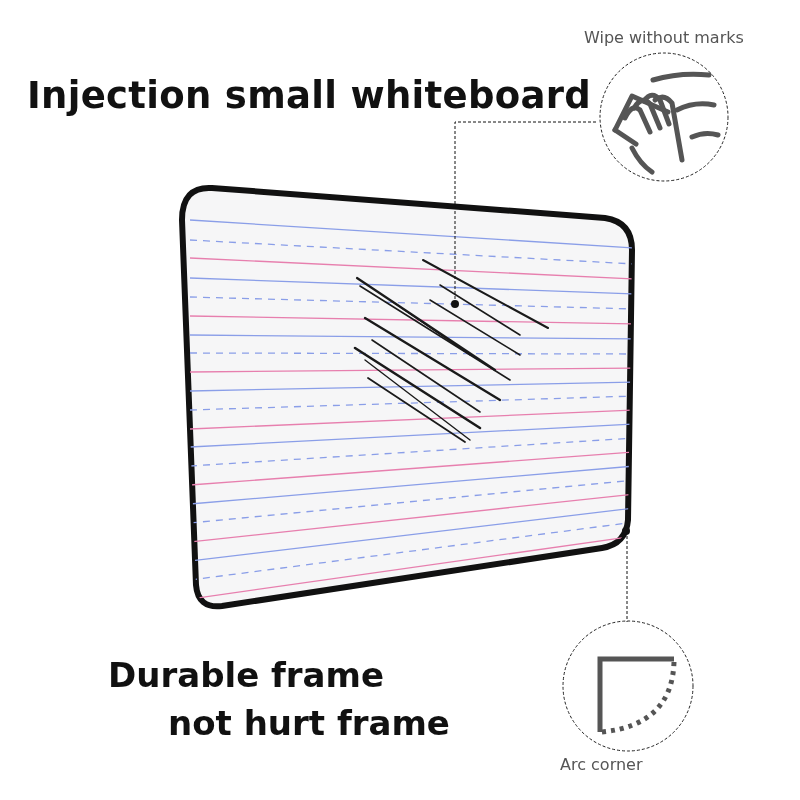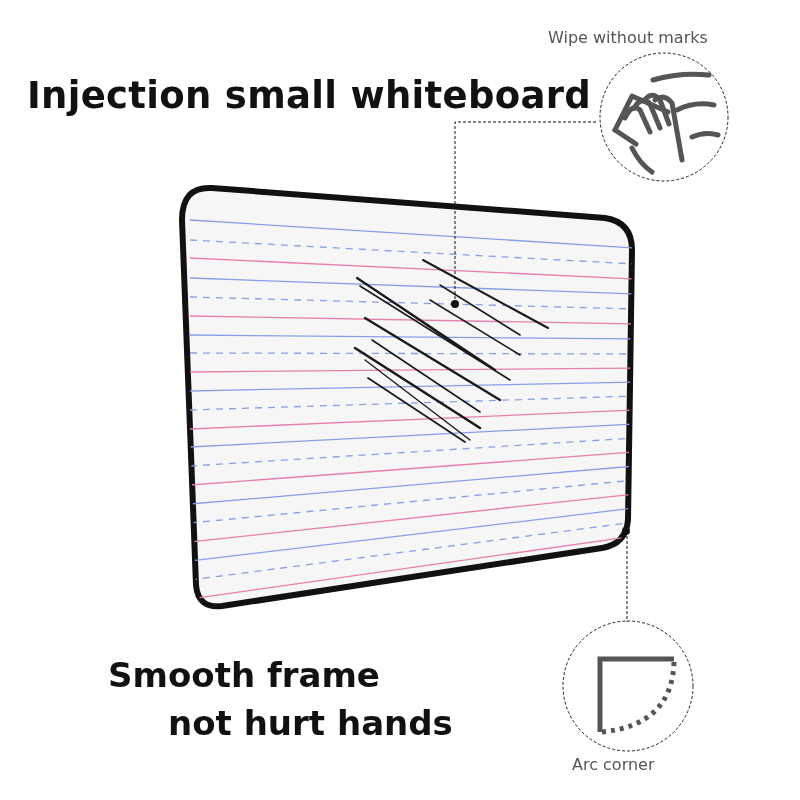--- a/index.html
+++ b/index.html
@@ -10,25 +10,25 @@
   .label-gray { position:absolute; font-size:16px; color:#555; white-space:nowrap; }
   svg.canvas { position:absolute; left:0; top:0; }
 </style>
 </head>
 <body>
 
 <div class="headline">
   <div>Injection small whiteboard</div>
 </div>
 
-<div class="label-gray" style="left:548px; top:28px;text-align:right;">Wipe without marks</div>
-<div class="label-gray" style="left:572px; top:755px;">Arc corner</div>
+<div class="label-gray" style="left:584px; top:28px;text-align:right;">Wipe without marks</div>
+<div class="label-gray" style="left:560px; top:755px;">Arc corner</div>
 
-<div class="footer-text" style="left:108px; top:655px;">Smooth frame</div>
-<div class="footer-text" style="left:168px; top:703px;">not hurt hands</div>
+<div class="footer-text" style="left:108px; top:655px;">Durable frame</div>
+<div class="footer-text" style="left:168px; top:703px;">not hurt frame</div>
 
 <svg class="canvas" width="800" height="800" viewBox="0 0 800 800">
   <defs>
     <clipPath id="boardClip">
       <path d="M212,188 L605,218 Q632,222 632,250 L628,520 Q626,544 602,548 L222,606 Q198,609 196,585 L182,220 Q182,186 212,188 Z"></path>
     </clipPath>
   </defs>
 
   <g>
     <path d="M212,188 L605,218 Q632,222 632,250 L628,520 Q626,544 602,548 L222,606 Q198,609 196,585 L182,220 Q182,186 212,188 Z" fill="#f6f6f7" stroke="#111" stroke-width="6"></path>

